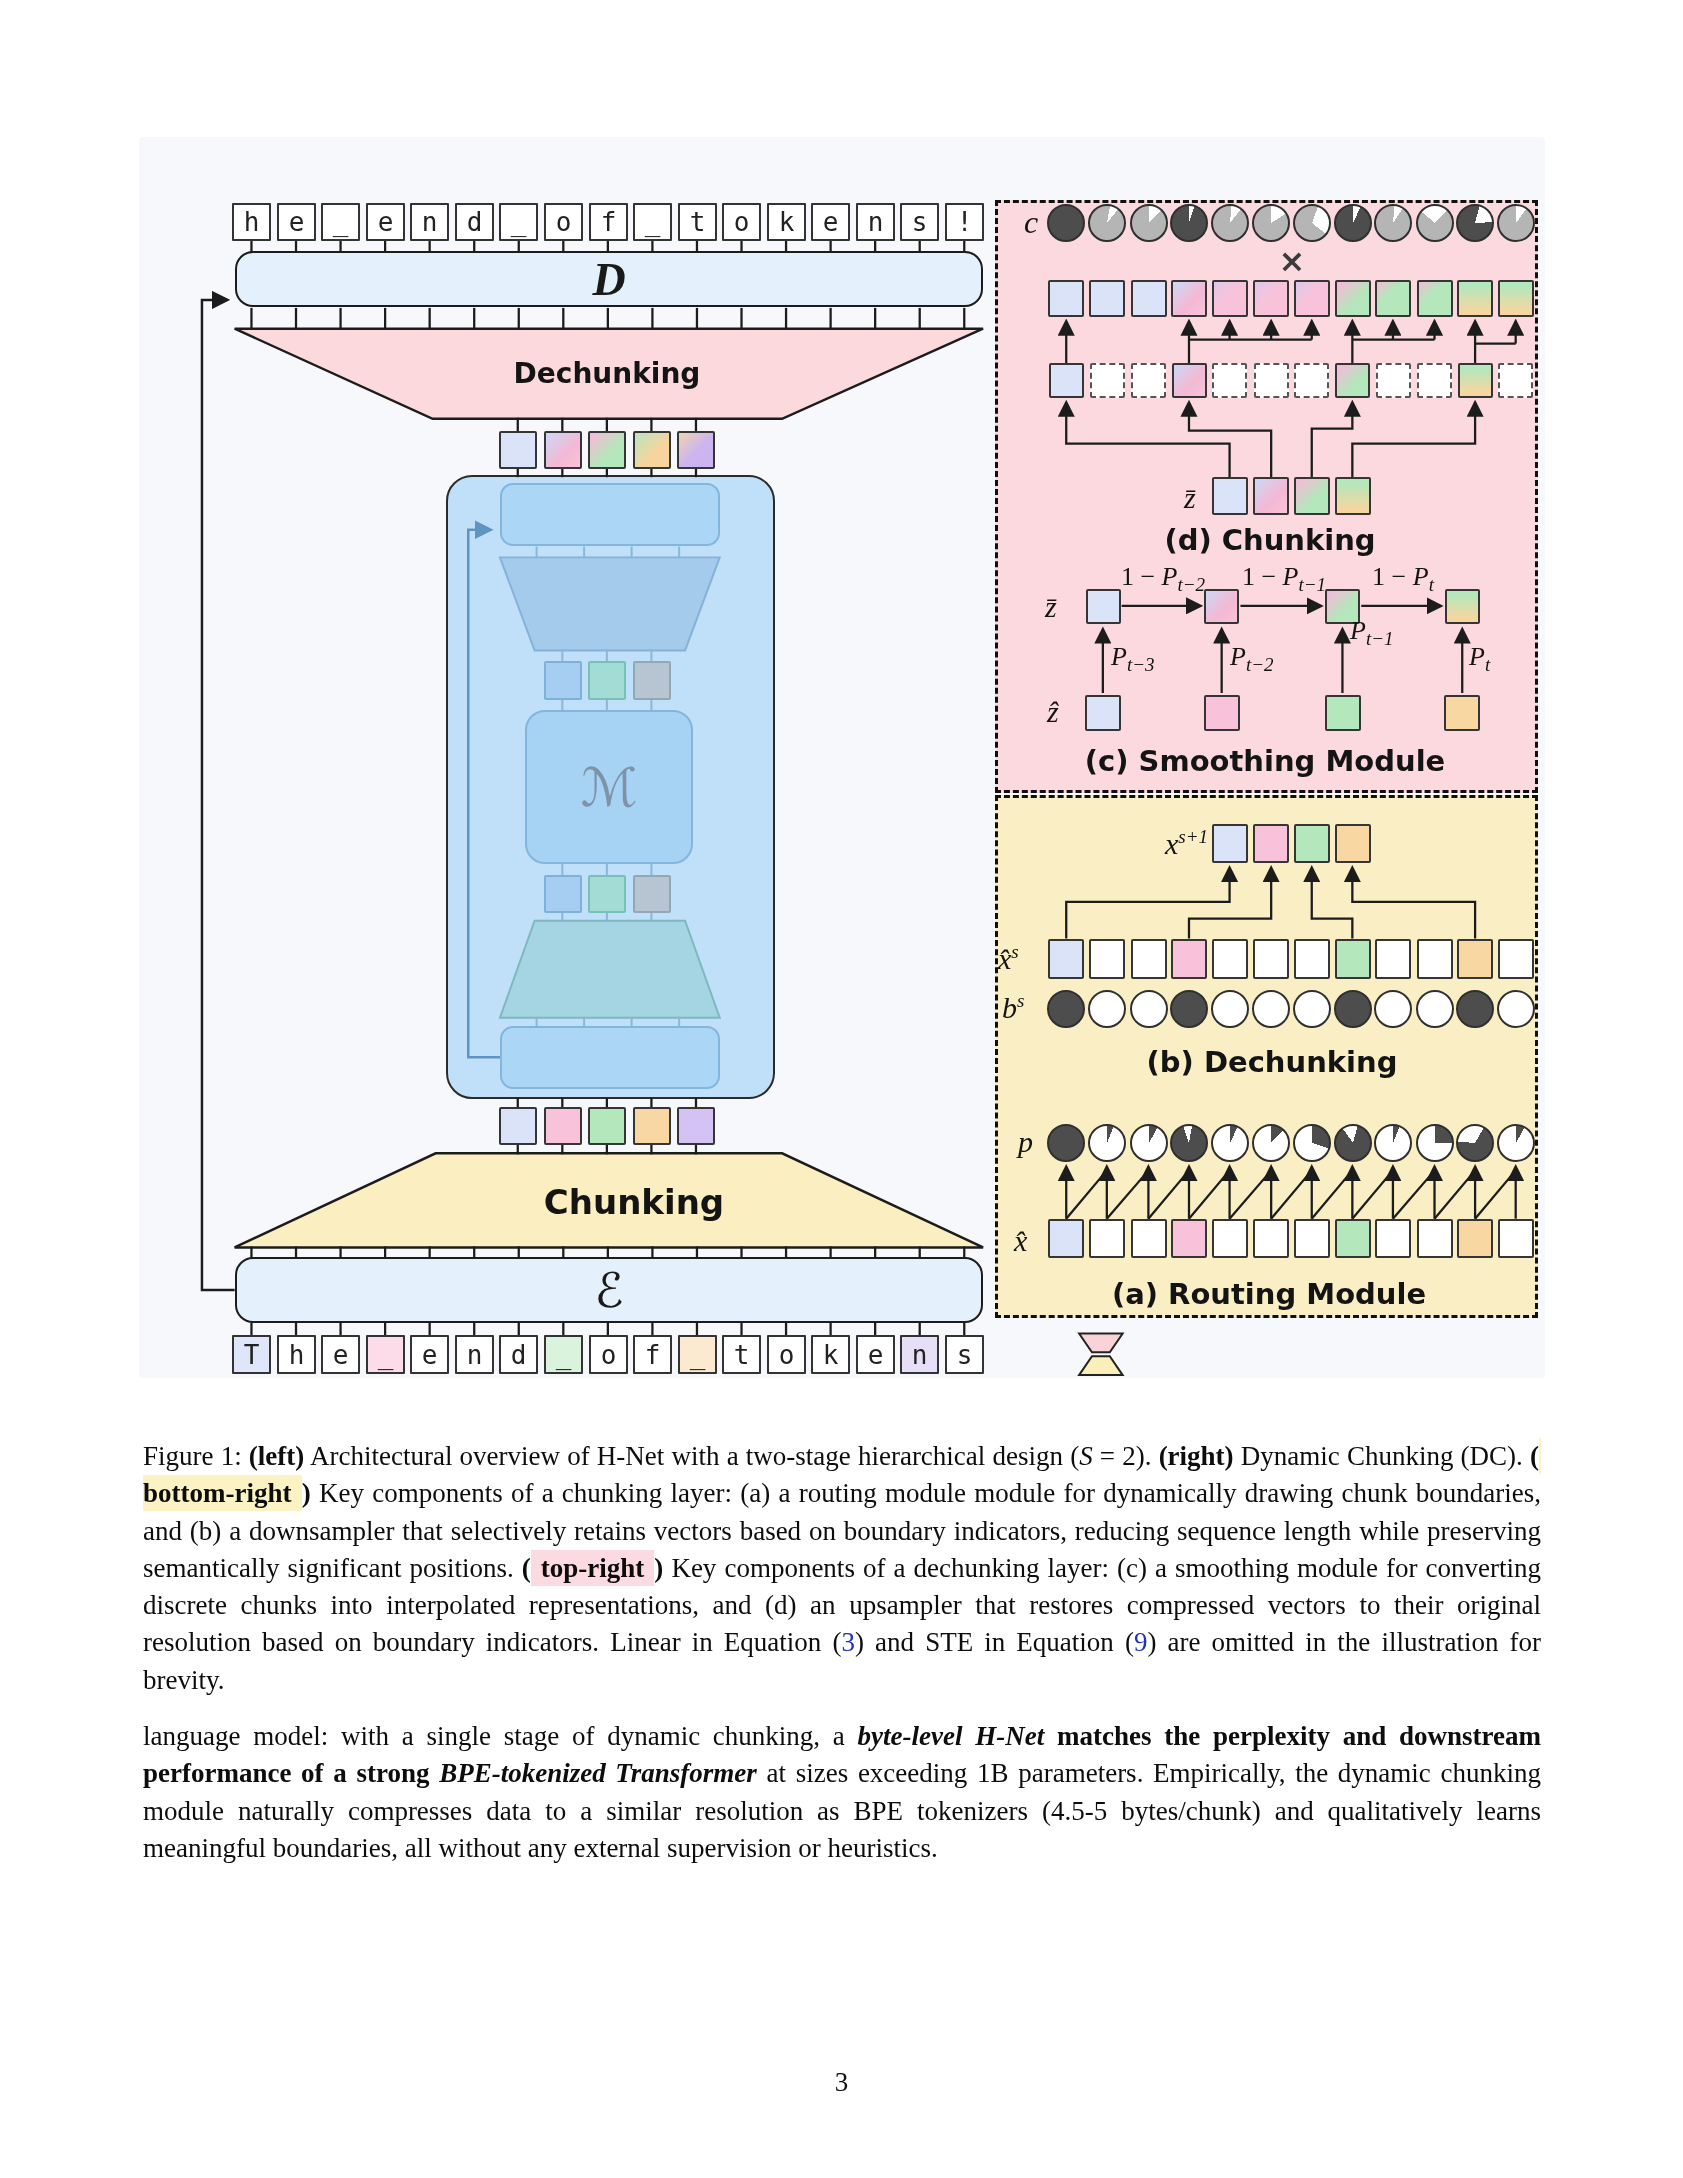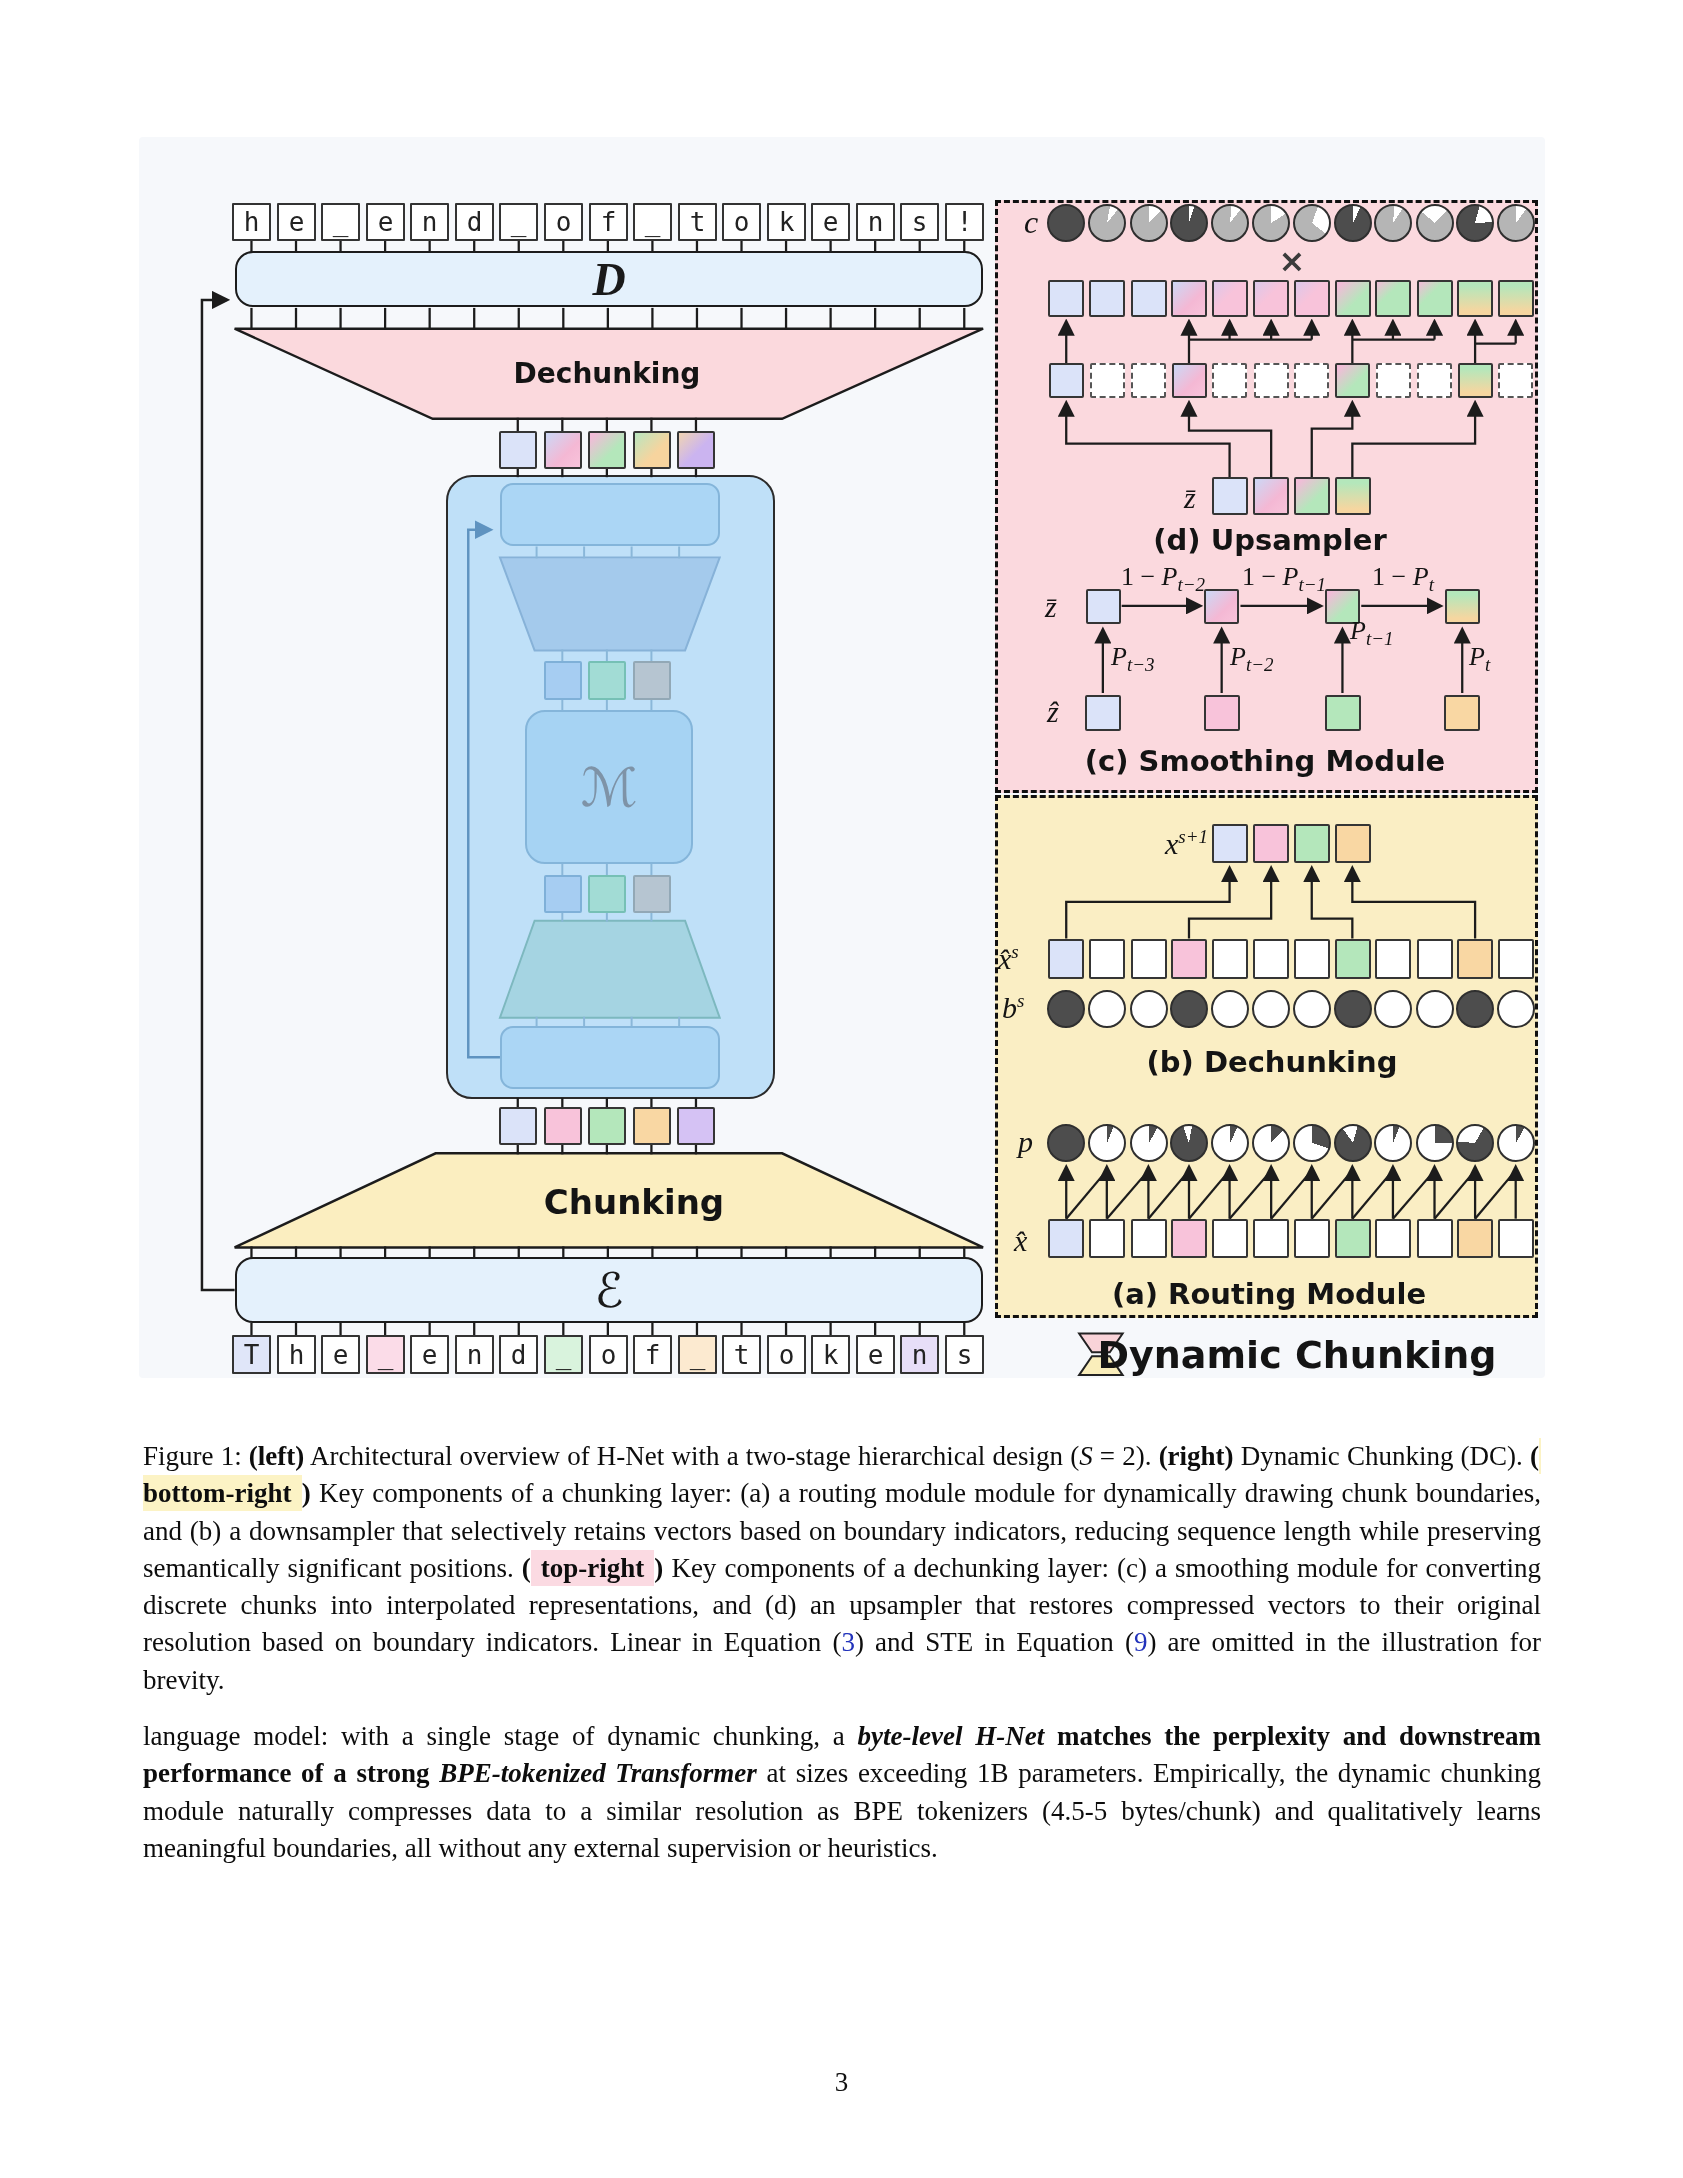--- a/index.html
+++ b/index.html
@@ -364,21 +364,21 @@
       <div class="sq sq-green_orange" style="left: 1458px; top: 363px; width: 35px; height: 35px;"></div>
       <div class="sq sq-dash" style="left: 1498px; top: 363px; width: 35px; height: 35px;"></div>
     </div>
   <div class="mathlab" style="left:1184px;top:481px;">z̄</div>
   <div id="zbar-ups">
       <div class="sq sq-blue" style="left: 1212px; top: 477px; width: 36px; height: 38px;"></div>
       <div class="sq sq-pink_blue" style="left: 1253px; top: 477px; width: 36px; height: 38px;"></div>
       <div class="sq sq-green_pink" style="left: 1294px; top: 477px; width: 36px; height: 38px;"></div>
       <div class="sq sq-green_orange" style="left: 1335px; top: 477px; width: 36px; height: 38px;"></div>
     </div>
-  <div class="figtitle" style="left:1270px;top:523px;font-size:29px;">(d) Upsampler</div>
+  <div class="figtitle" style="left:1270px;top:523px;font-size:29px;">(d) Chunking</div>
 
   <div id="sm-top-labels">
       <div class="mathlab" style="left: 1163px; top: 562px; transform: translateX(-50%); font-size: 26px;"><span class="upright">1 − </span><span>P</span><sub>t−2</sub></div>
       <div class="mathlab" style="left: 1284px; top: 562px; transform: translateX(-50%); font-size: 26px;"><span class="upright">1 − </span><span>P</span><sub>t−1</sub></div>
       <div class="mathlab" style="left: 1403px; top: 562px; transform: translateX(-50%); font-size: 26px;"><span class="upright">1 − </span><span>P</span><sub>t</sub></div>
     </div>
   <div class="mathlab" style="left:1045px;top:590px;">z̄</div>
   <div id="sm-zbar">
       <div class="sq sq-blue" style="left: 1086px; top: 589px; width: 35px; height: 35px;"></div>
       <div class="sq sq-pink_blue" style="left: 1204px; top: 589px; width: 35px; height: 35px;"></div>
@@ -464,21 +464,20 @@
       <div class="sq sq-white" style="left: 1253px; top: 1219px; width: 36px; height: 39px;"></div>
       <div class="sq sq-white" style="left: 1294px; top: 1219px; width: 36px; height: 39px;"></div>
       <div class="sq sq-green" style="left: 1335px; top: 1219px; width: 36px; height: 39px;"></div>
       <div class="sq sq-white" style="left: 1375px; top: 1219px; width: 36px; height: 39px;"></div>
       <div class="sq sq-white" style="left: 1417px; top: 1219px; width: 36px; height: 39px;"></div>
       <div class="sq sq-orange" style="left: 1457px; top: 1219px; width: 36px; height: 39px;"></div>
       <div class="sq sq-white" style="left: 1498px; top: 1219px; width: 36px; height: 39px;"></div>
     </div>
   <div class="figtitle" style="left:1269px;top:1277px;font-size:29px;">(a) Routing Module</div>
 
-  <div class="figtitle" style="left:1297px;top:1333px;font-size:38px;">Dynamic Chunking</div>
 
   <div id="caption" class="serifblock" style="left:143px;top:1438px;width:1398px;"><span>Figure 1: </span><span class="b">(left)</span><span> Architectural overview of H-Net with a two-stage hierarchical design (</span><span class="i">S</span><span> = 2). </span><span class="b">(right)</span><span> Dynamic Chunking (DC). </span><span class="b">(</span><span class="hy"> bottom-right </span><span class="b">)</span><span> Key components of a chunking layer: (a) a routing module module for dynamically drawing chunk boundaries, and (b) a downsampler that selectively retains vectors based on boundary indicators, reducing sequence length while preserving semantically significant positions. </span><span class="b">(</span><span class="hp"> top-right </span><span class="b">)</span><span> Key components of a dechunking layer: (c) a smoothing module for converting discrete chunks into interpolated representations, and (d) an upsampler that restores compressed vectors to their original resolution based on boundary indicators. Linear in Equation (</span><span class="l">3</span><span>) and STE in Equation (</span><span class="l">9</span><span>) are omitted in the illustration for brevity.</span></div>
   <div id="paragraph" class="serifblock" style="left:143px;top:1718px;width:1398px;"><span>language model: with a single stage of dynamic chunking, a </span><span class="bi">byte-level H-Net</span><span class="b"> matches the perplexity and downstream performance of a strong </span><span class="bi">BPE-tokenized Transformer</span><span> at sizes exceeding 1B parameters. Empirically, the dynamic chunking module naturally compresses data to a similar resolution as BPE tokenizers (4.5-5 bytes/chunk) and qualitatively learns meaningful boundaries, all without any external supervision or heuristics.</span></div>
 
   <div id="page-number">3</div>
 
 </div>
 
 
 </body></html>

